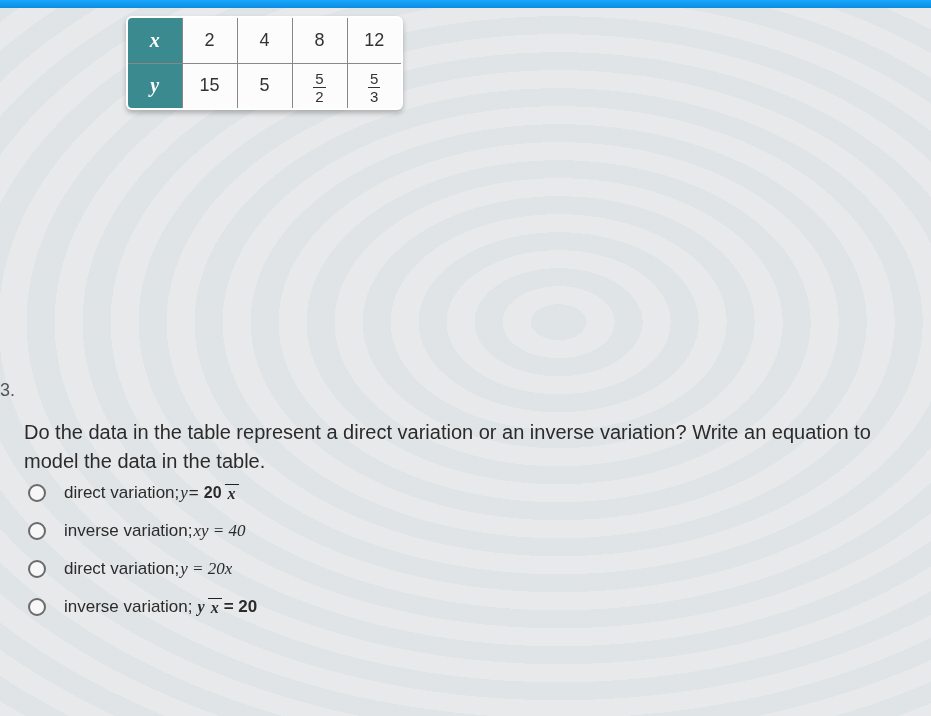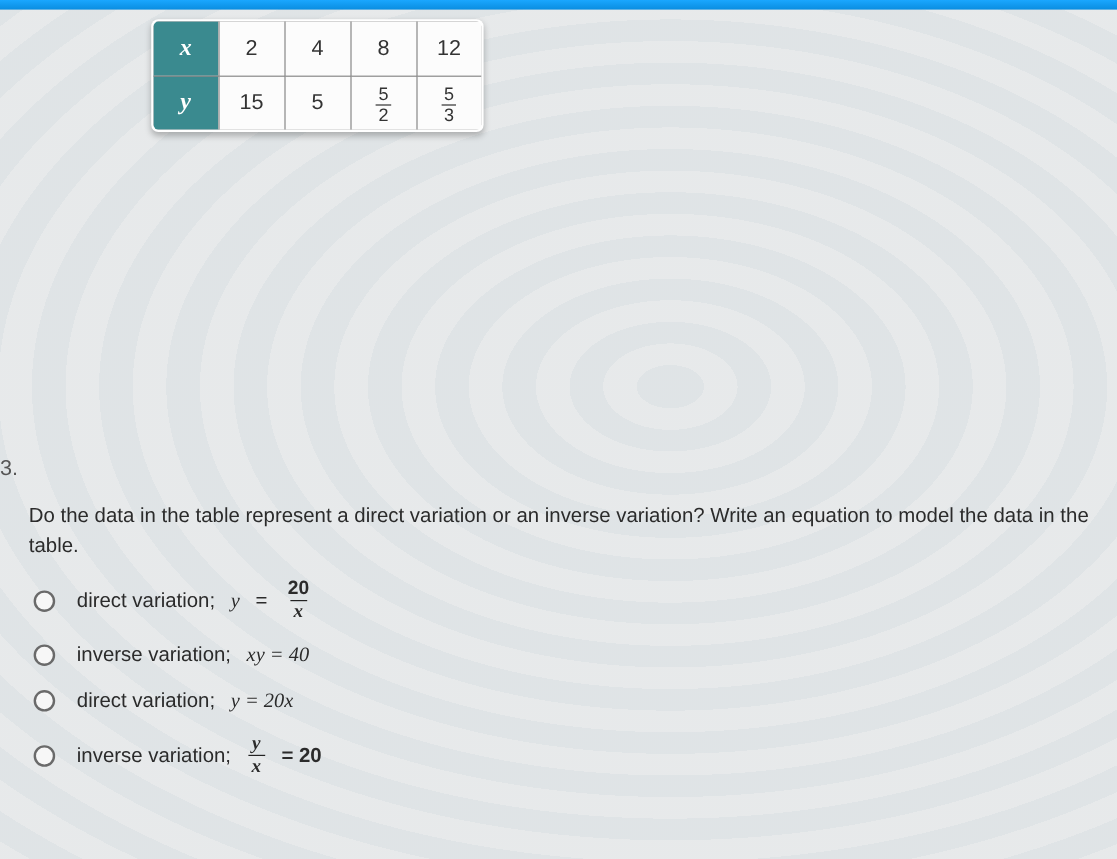--- a/index.html
+++ b/index.html
@@ -55,42 +55,42 @@
   .frac .den { border-top: 1.5px solid #333; padding: 1px 2px 0; }
 
   .qnum {
     position: absolute;
     left: 0; top: 380px;
     font-size: 18px; color: #555;
   }
   .question {
     position: absolute;
     left: 24px; top: 418px; right: 12px;
-    font-size: 17px; color: #2b2b2b;
+    font-size: 20px; color: #2b2b2b;
     line-height: 1.45;
   }
   .choices {
     position: absolute;
     left: 28px; top: 465px; right: 20px;
   }
   .choice {
     display: flex; align-items: center;
     margin: 18px 0;
     font-size: 17px; color: #2b2b2b;
   }
   .choice .radio {
     width: 18px; height: 18px; flex: 0 0 18px;
     border: 2px solid #6a6a6a; border-radius: 50%;
     margin-right: 18px;
     background: #f7f7f7;
   }
-  .choice .txt { display: flex; align-items: center; gap: 12px; }
+  .choice .txt { display: flex; align-items: center; gap: 0; }
   .mathit { font-style: italic; font-family: "Times New Roman", serif; padding: 0 1px; }
   .eqfrac {
-    display: inline-flex; flex-direction: column; align-items: center;
+    display: inline-flex; flex-direction: row; align-items: center;
     line-height: 1; font-size: 16px; vertical-align: middle; margin: 0 2px;
   }
   .eqfrac .t { padding: 0 3px 1px; font-weight: bold; }
   .eqfrac .b { border-top: 1.6px solid #222; padding: 1px 3px 0; font-weight: bold; font-style: italic; font-family:"Times New Roman",serif;}
 </style>
 </head>
 <body>
 
 <div class="topbar"></div>
 

